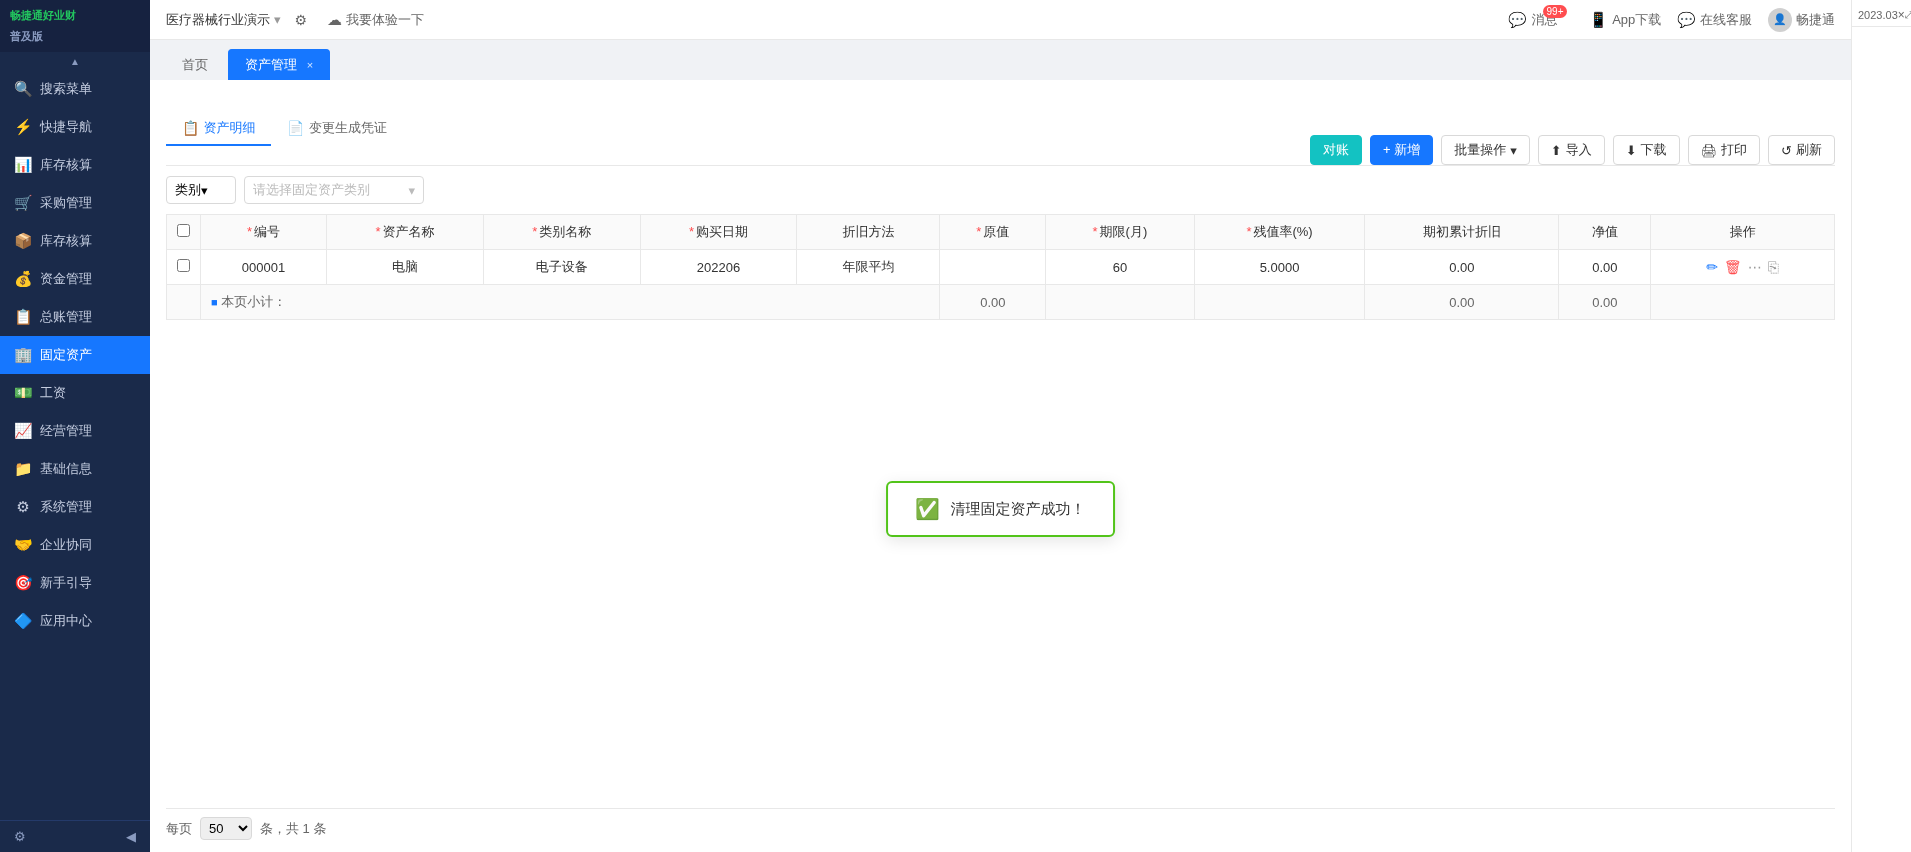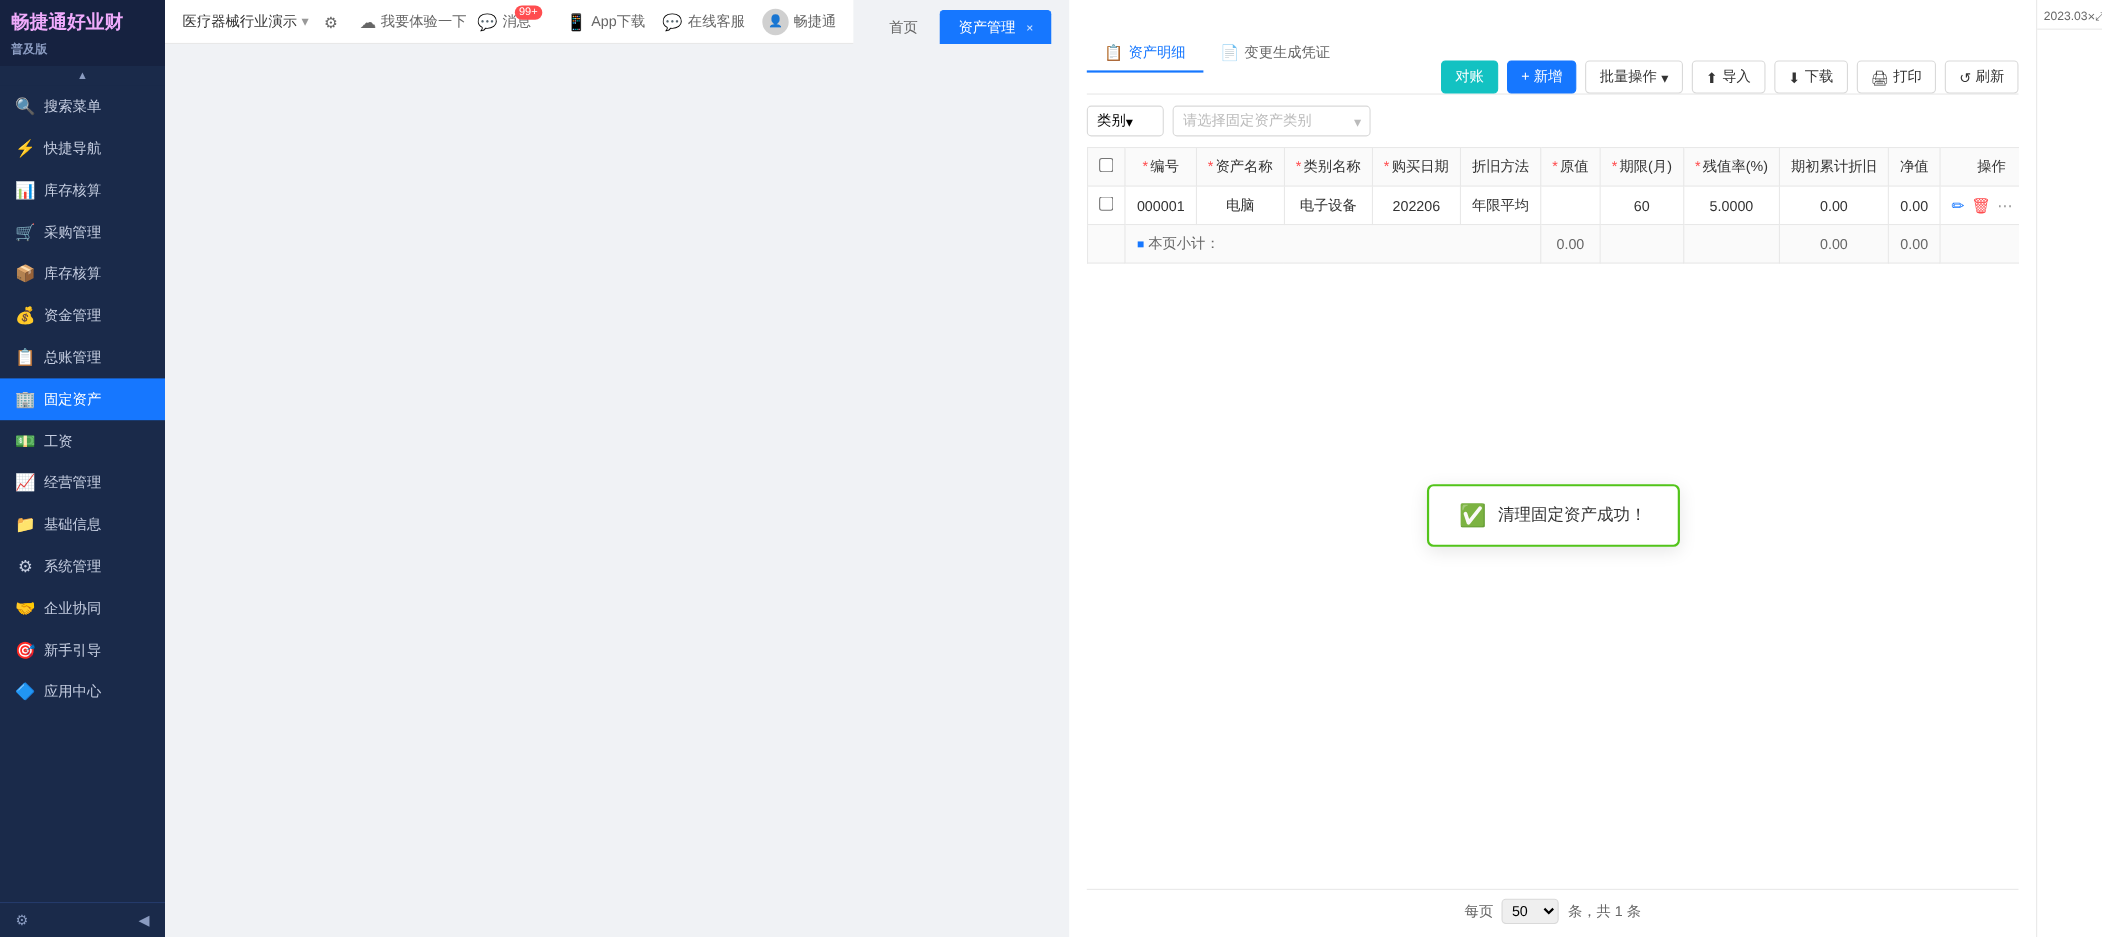--- a/index.html
+++ b/index.html
@@ -21,21 +21,21 @@
       display: flex;
       align-items: center;
       background: #162240;
       color: #fff;
       font-size: 14px;
       font-weight: bold;
       gap: 6px;
       flex-direction: column;
       align-items: flex-start;
     }
-    .sidebar-logo-title { font-size: 17px; color: #f0abfc; text-align: center; }
+    .sidebar-logo-title { font-size: 11px; color: #22c55e; text-align: center; }
     .sidebar-logo-sub { font-size: 11px; color: #8a9bc0; }
     .sidebar-scroll-up, .sidebar-scroll-down {
       width: 100%;
       height: 18px;
       background: #1a2a4a;
       display: flex;
       align-items: center;
       justify-content: center;
       cursor: pointer;
       color: #8a9bc0;
@@ -63,21 +63,21 @@
       justify-content: space-between;
       padding: 8px 14px;
       border-top: 1px solid #243a6a;
       color: #8a9bc0;
     }
 
     
     .main-area {
       flex: 1;
       display: flex;
-      flex-direction: row;
+      flex-direction: column;
       overflow: hidden;
     }
 
     
     .topbar {
       background: #fff;
       height: 40px;
       display: flex;
       align-items: center;
       padding: 0 16px;
@@ -324,21 +324,20 @@
     
     .pagination {
       display: flex;
       align-items: center;
       gap: 8px;
       padding: 8px 0 0 0;
       font-size: 13px;
       color: #666;
       border-top: 1px solid #e8e8e8;
       margin-top: 4px;
-      justify-content: center;
     }
     select.per-page {
       border: 1px solid #d9d9d9;
       border-radius: 4px;
       padding: 2px 4px;
       font-size: 13px;
     }
 
     
     .right-panel {

